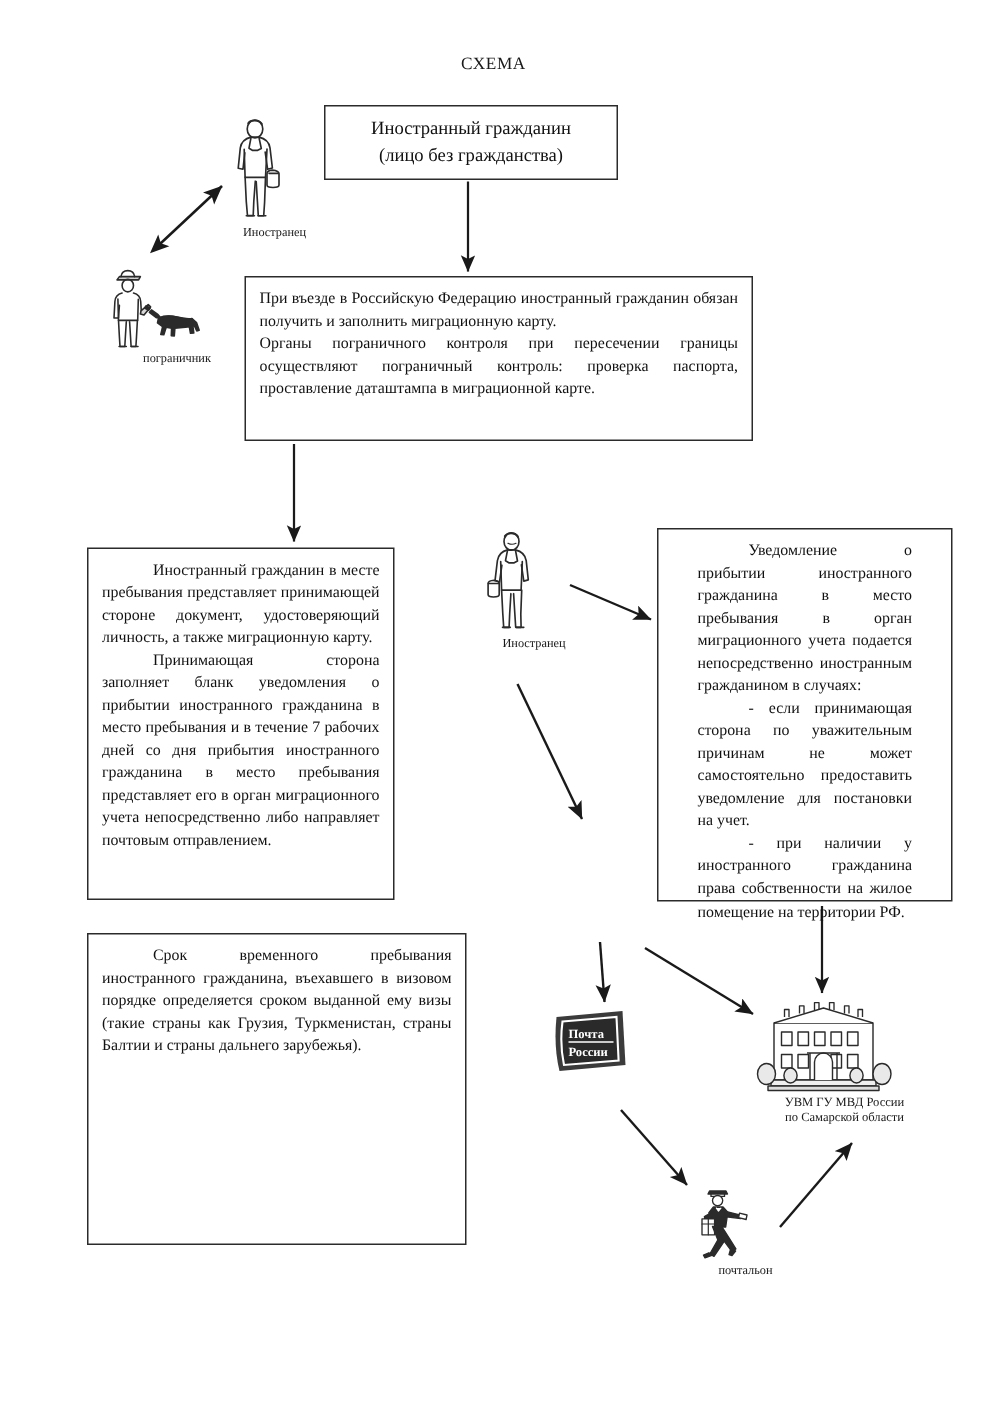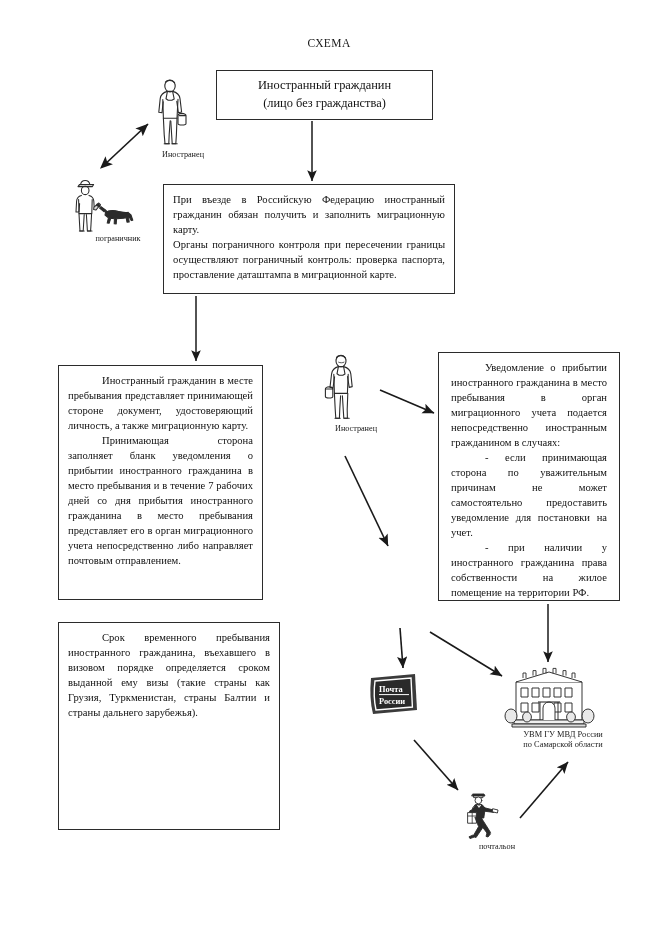--- a/index.html
+++ b/index.html
@@ -68,50 +68,50 @@
     justify-content: center;
     align-items: center;
   }
   .box.center-box p {
     text-indent: 0;
     text-align: center;
   }
   #box-entry {
     left: 163px;
     top: 184px;
-    width: 292px;
+    width: 339px;
     height: 110px;
     padding: 7px 9px 6px 9px;
   }
   #box-entry p { text-indent: 0; }
   #box-top {
     left: 216px;
     top: 70px;
-    width: 217px;
+    width: 196px;
     height: 50px;
     padding: 4px 6px;
   }
   #box-presenting {
     left: 58px;
     top: 365px;
     width: 205px;
     height: 235px;
     padding: 7px 9px;
   }
   #box-notification {
     left: 438px;
     top: 352px;
-    width: 182px;
+    width: 197px;
     height: 249px;
-    padding: 7px 12px;
+    padding: 7px 26px;
   }
   #box-terms {
     left: 58px;
     top: 622px;
-    width: 222px;
+    width: 253px;
     height: 208px;
     padding: 7px 9px;
   }
   .figure {
     position: absolute;
   }
   .figure .cap {
     position: absolute;
     left: 50%;
     transform: translateX(-50%);

